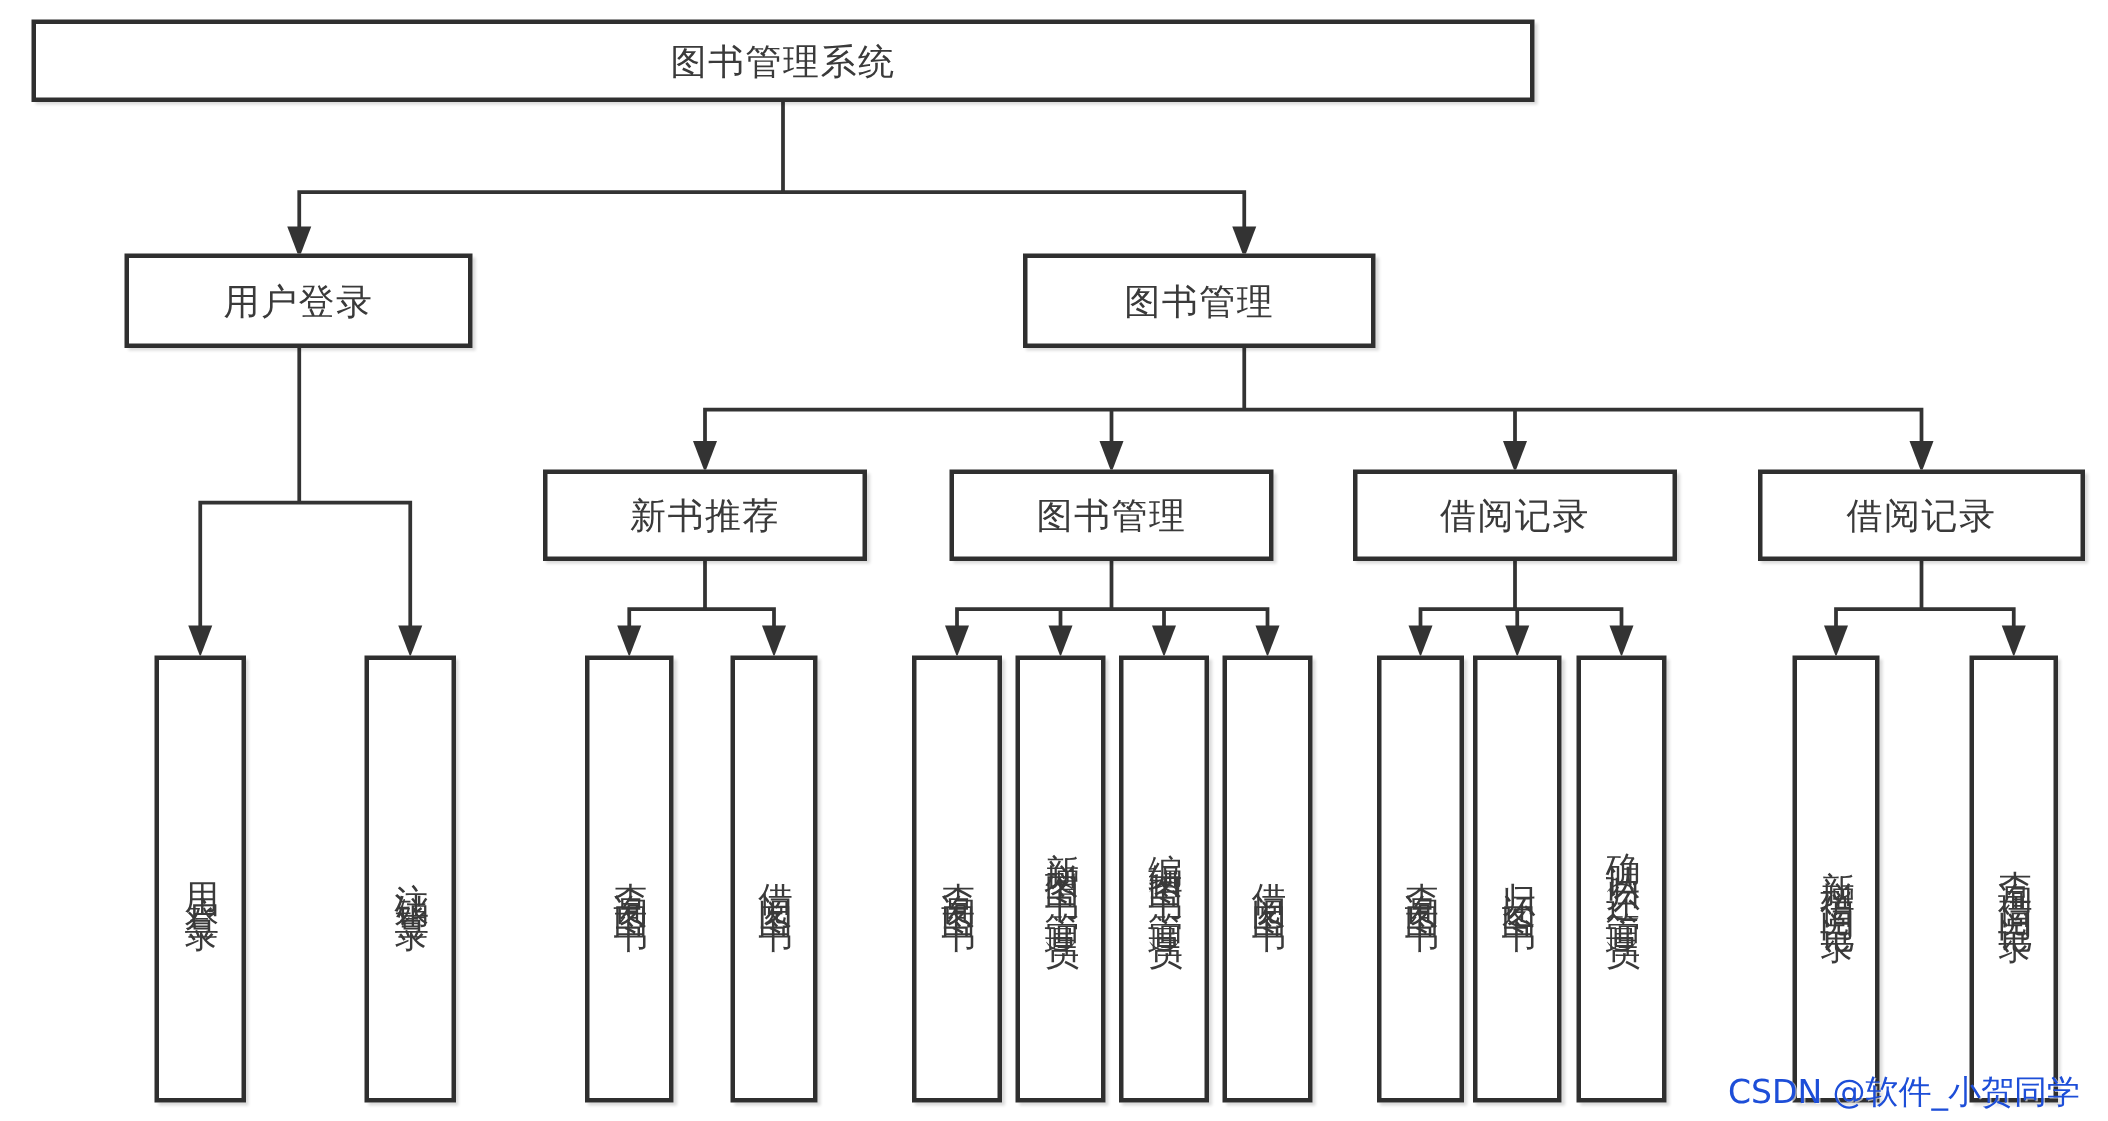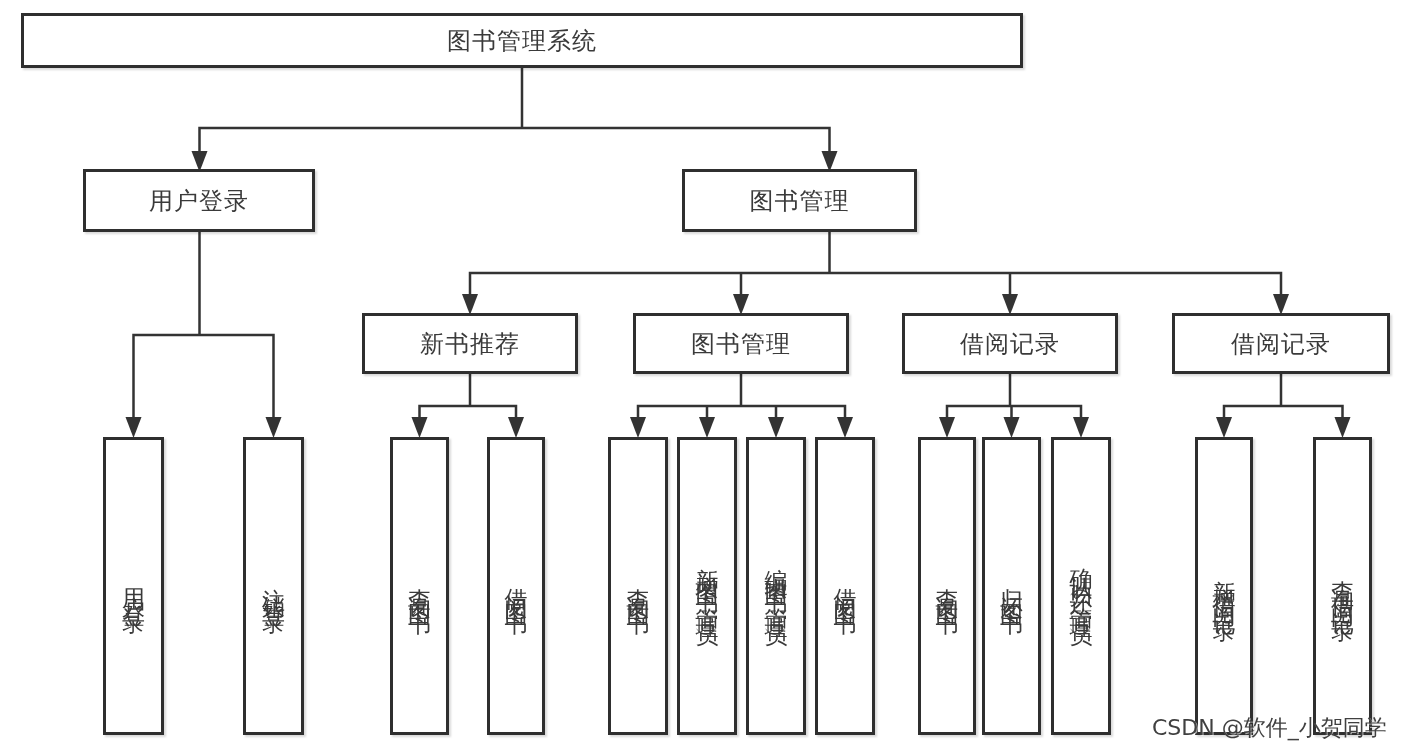--- a/index.html
+++ b/index.html
@@ -36,21 +36,21 @@
     font-size:23px;
     letter-spacing:8px;
     line-height:1;
   }
   .watermark{
     position:absolute;
     left:1152px;
     top:713px;
     z-index:5;
     font-size:22px;
-    color:#404040;
+    color:#1d4ed8;
     white-space:nowrap;
     text-shadow:1px 1px 0 rgba(255,255,255,0.6);
   }
 </style>
 </head>
 <body>
 
 <div class="canvas">
 
   <svg width="1405" height="747" viewBox="0 0 1405 747">

